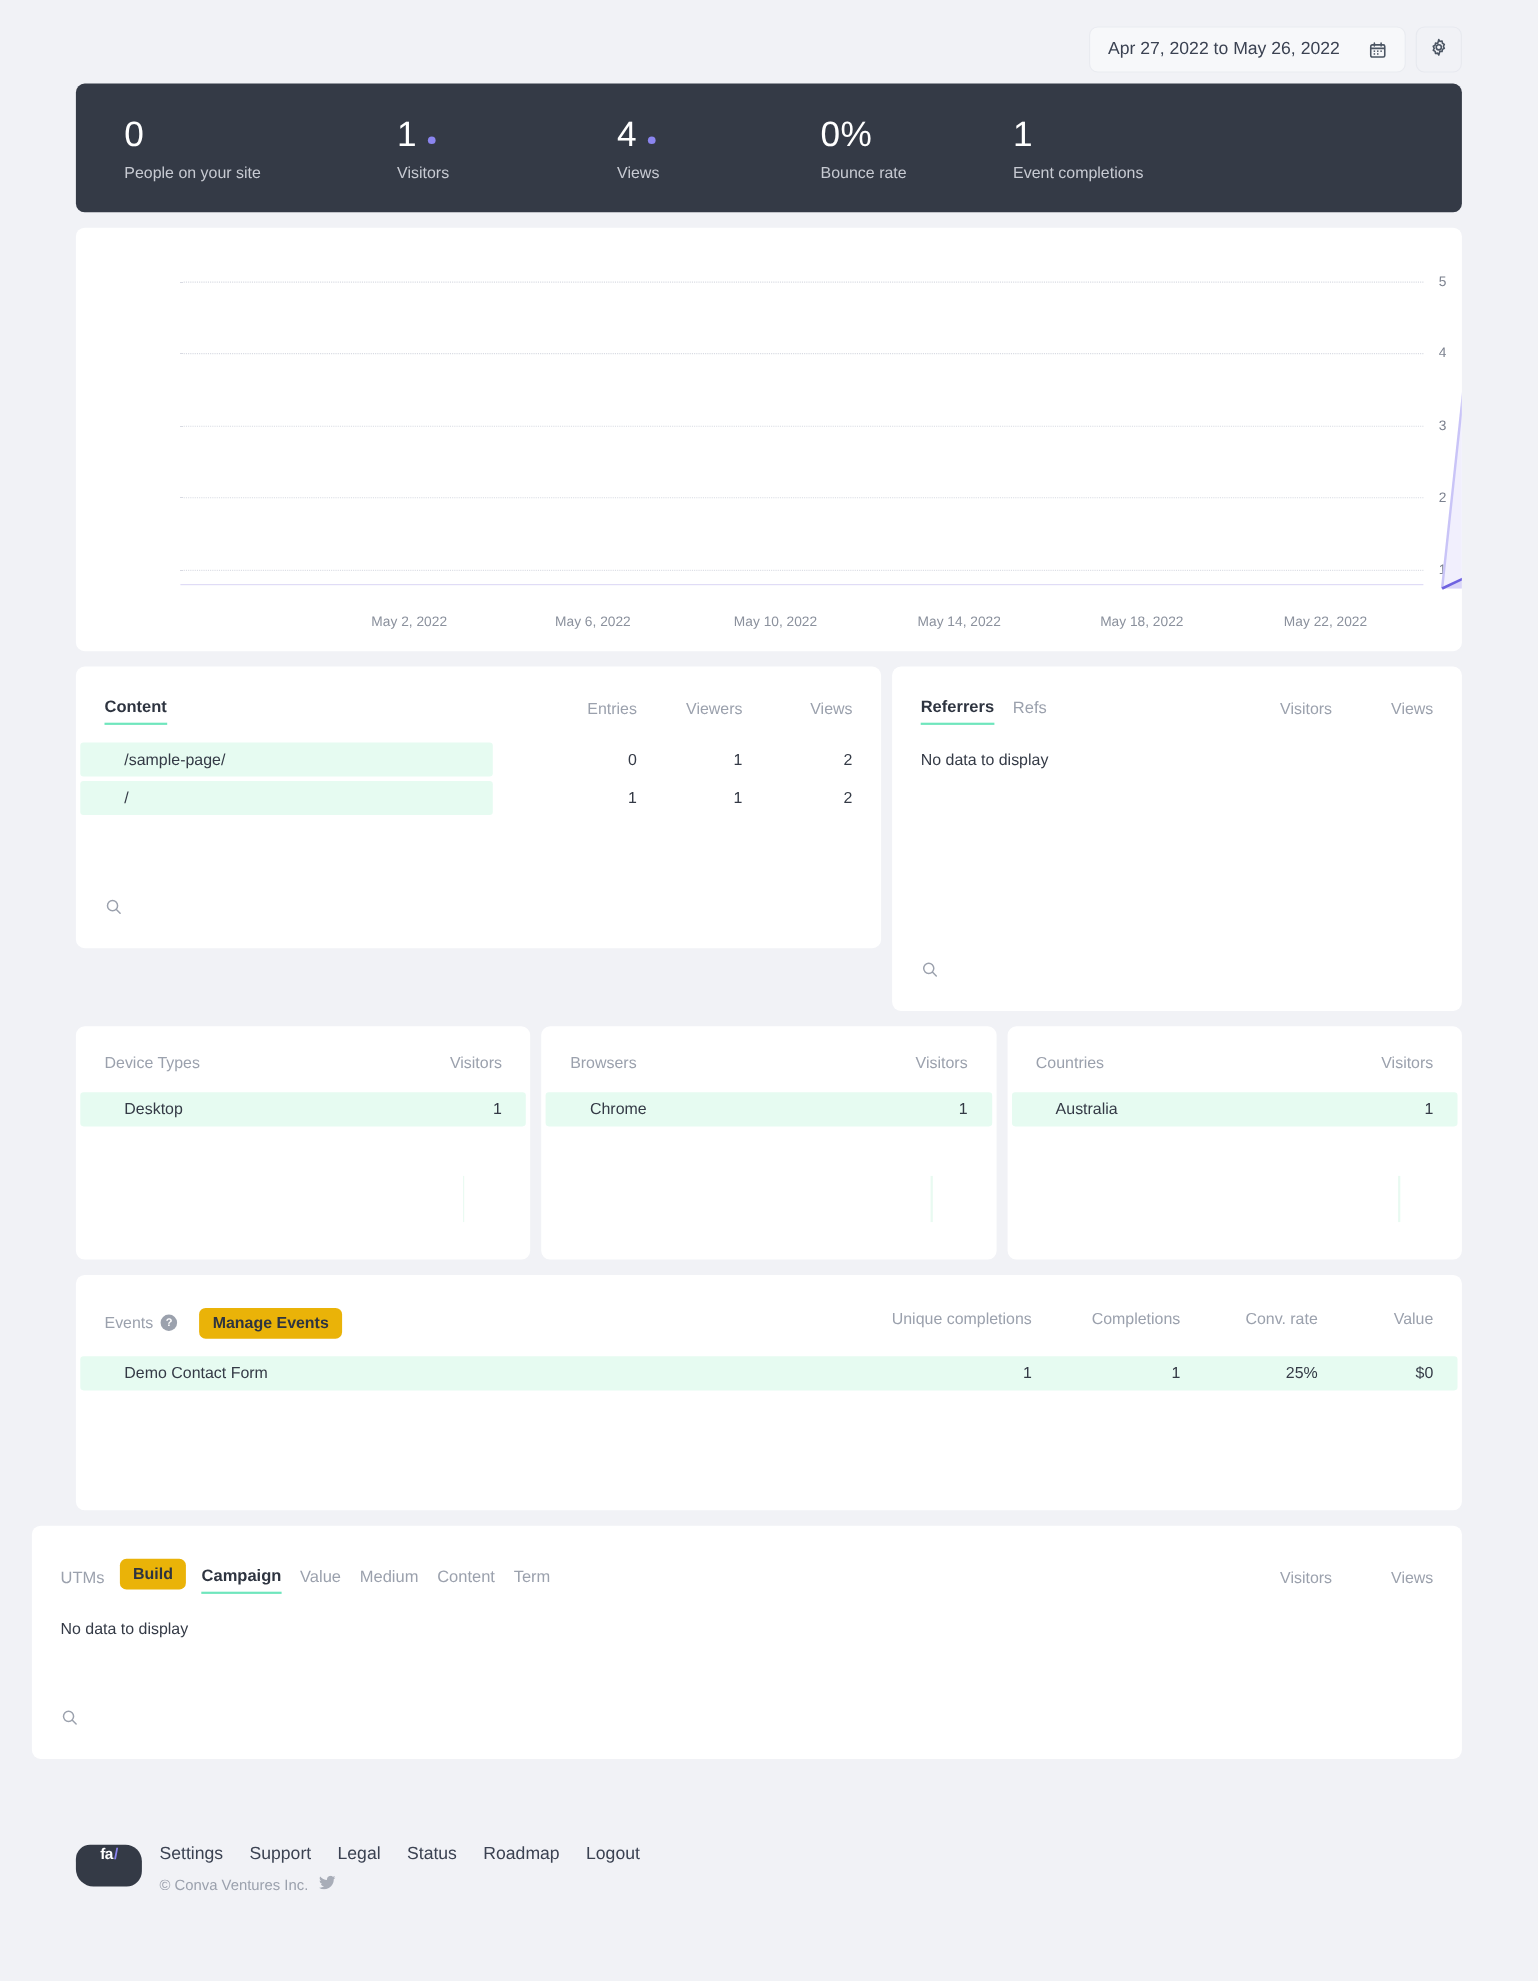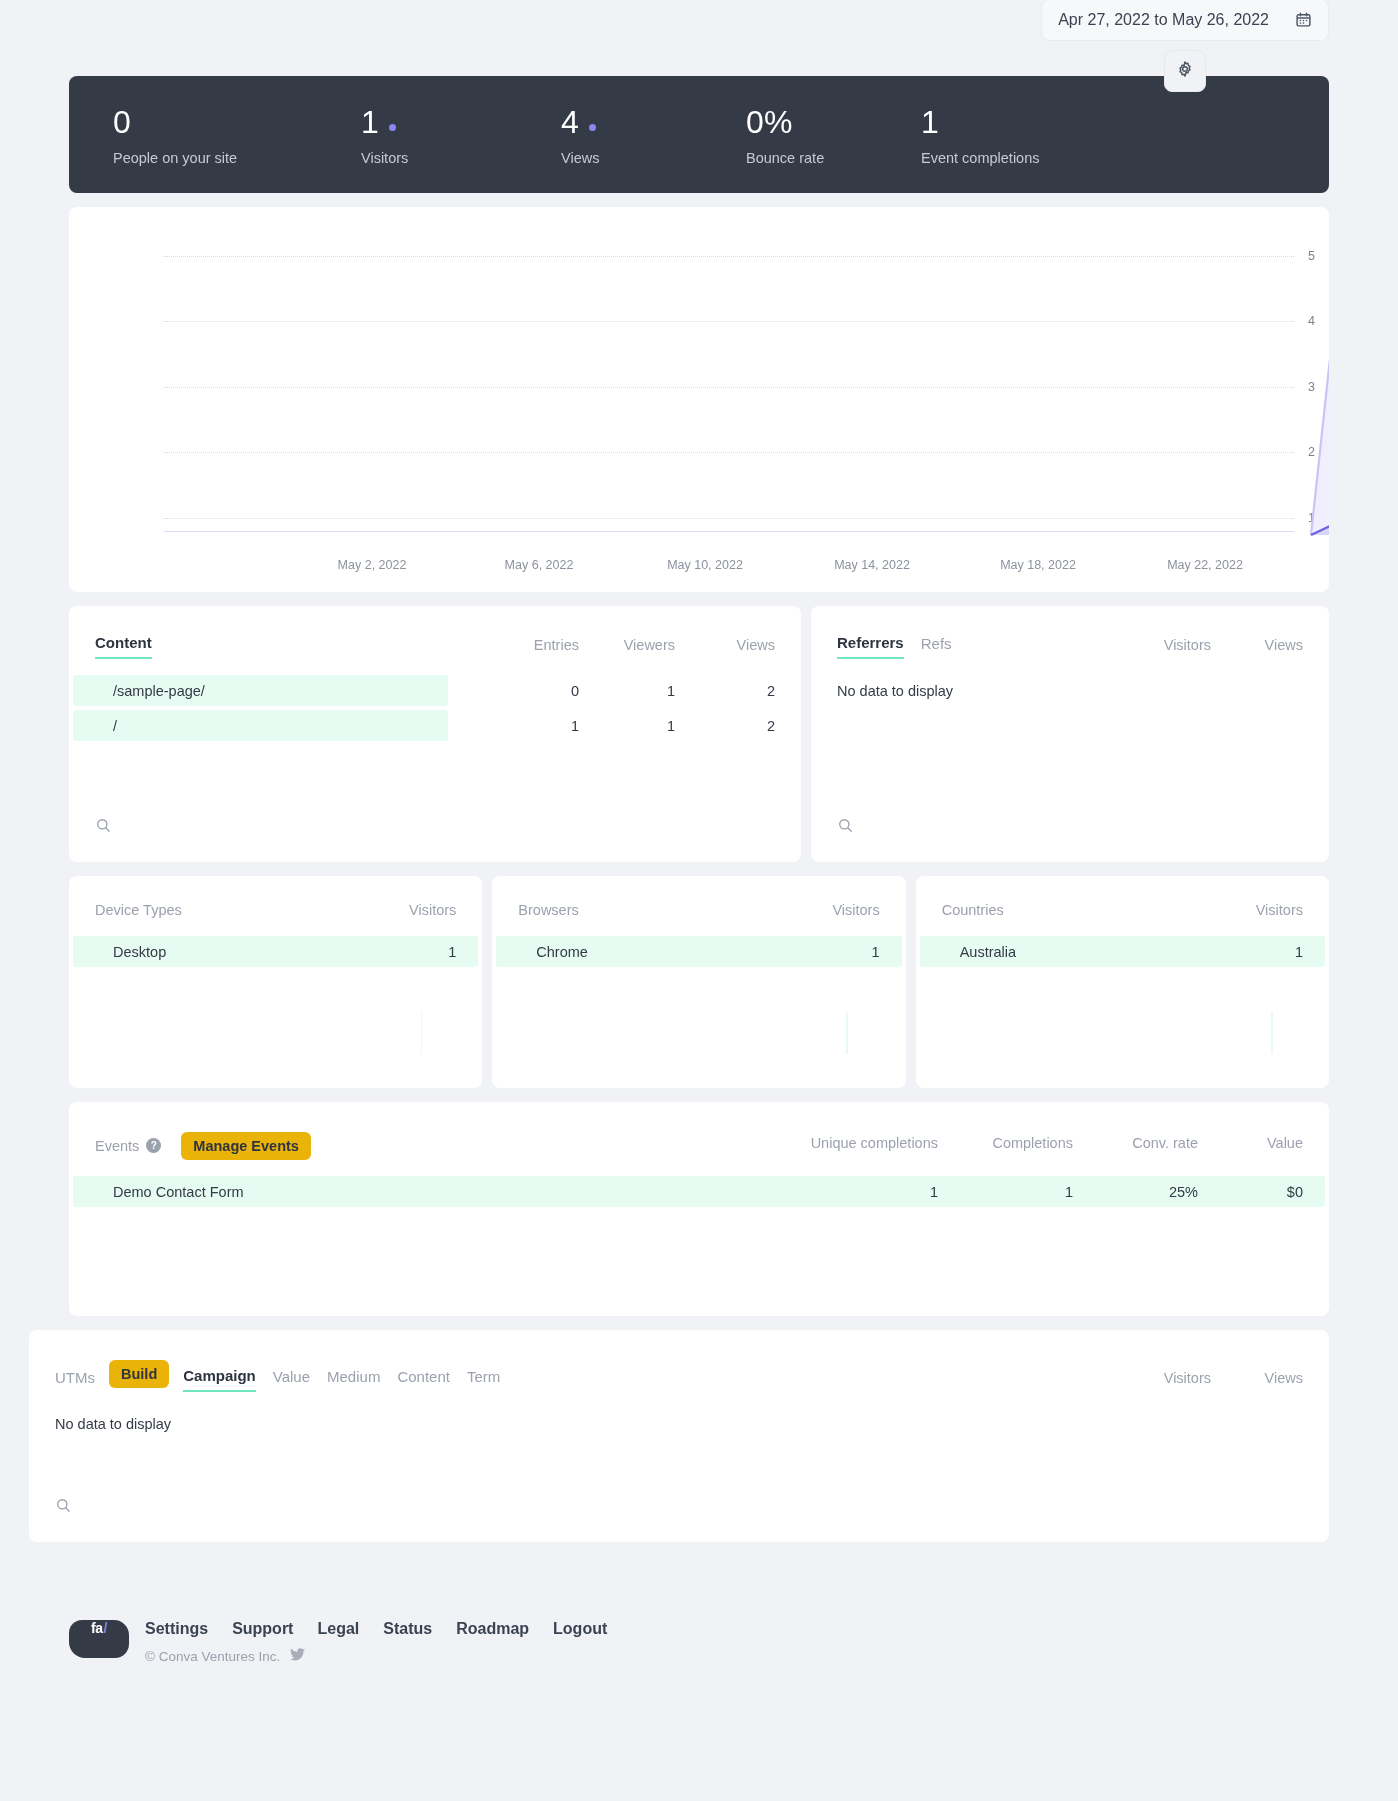--- a/index.html
+++ b/index.html
@@ -39,21 +39,20 @@
   }
   .site-dot {
     width: 7px; height: 7px; border-radius: 50%;
     background: #9aa0ae; margin-left: 34px;
   }
   .topbar-right {
     margin-left: auto;
     display: flex;
     align-items: center;
     gap: 9px;
-    flex-direction: column;
   }
   .date-pill {
     background: #f7f8fa;
     border: 1px solid #e9ebf0;
     border-radius: 8px;
     height: 42px;
     display: flex;
     align-items: center;
     padding: 0 16px;
     font-size: 16px;
@@ -146,21 +145,21 @@
   }
   .chart-svg { position: absolute; left:0; top:0; }
 
   
   .two-col {
     display: flex;
     gap: 10px;
     margin: 14px 69px 0 69px;
   }
   .panel-content { width: 732px; height: 256px; position: relative; }
-  .panel-referrers { flex: 1; height: 256px; position: relative; }
+  .panel-referrers { flex: 1; height: 313px; position: relative; }
 
   .panel-head {
     display: flex;
     align-items: flex-end;
     padding: 28px 26px 0 26px;
   }
   .tabset { display: flex; align-items: center; gap: 17px; }
   .tab {
     font-size: 15px;
     color: #9ba1ad;
@@ -315,21 +314,21 @@
     border-radius: 13px 15px 14px 16px;
     display: flex;
     justify-content: center;
     color: #fff;
     font-size: 14px;
     font-weight: 700;
     letter-spacing: -.5px;
     margin-top: 6px;
   }
   .logo .sl { color: #8b85f0; margin-left: 1px; }
-  .foot-links { display: flex; gap: 24px; padding-top: 6px; font-weight: bold; }
+  .foot-links { display: flex; gap: 24px; padding-top: 6px; }
   .foot-links a {
     font-size: 16px;
     color: #3b4252;
     text-decoration: none;
   }
   .copy {
     display: flex;
     align-items: center;
     gap: 10px;
     margin-top: 10px;

